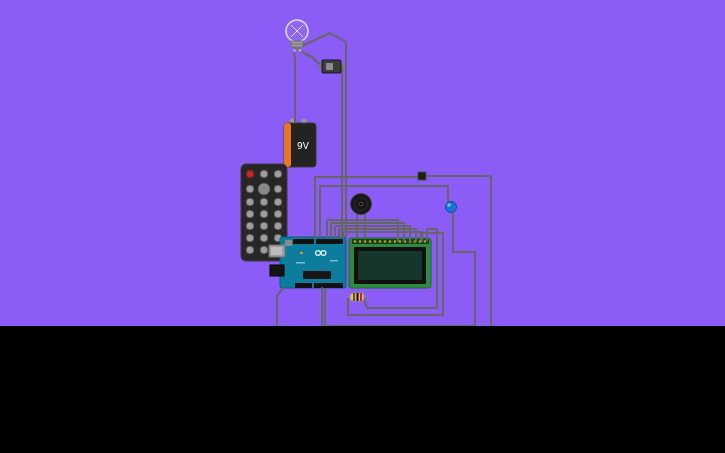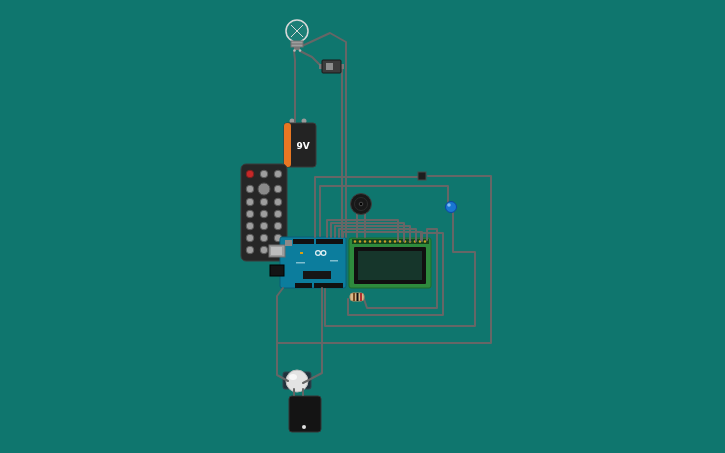--- a/index.html
+++ b/index.html
@@ -4,24 +4,23 @@
 <style>
   html, body {
     margin: 0;
     padding: 0;
     background: #000;
     font-family: "DejaVu Sans", sans-serif;
   }
   .canvas-wrap {
     position: relative;
     width: 725px;
-    height: 453px;
-    background: #0f766e;
+    height: 326px;
+    background: #8b5cf6;
     overflow: hidden;
-    font-weight: bold;
   }
   svg { display: block; }
   svg text {
     font-family: "DejaVu Sans", sans-serif;
     fill: #ffffff;
   }
   polyline {
     fill: none;
     stroke: #666;
     stroke-width: 2;

